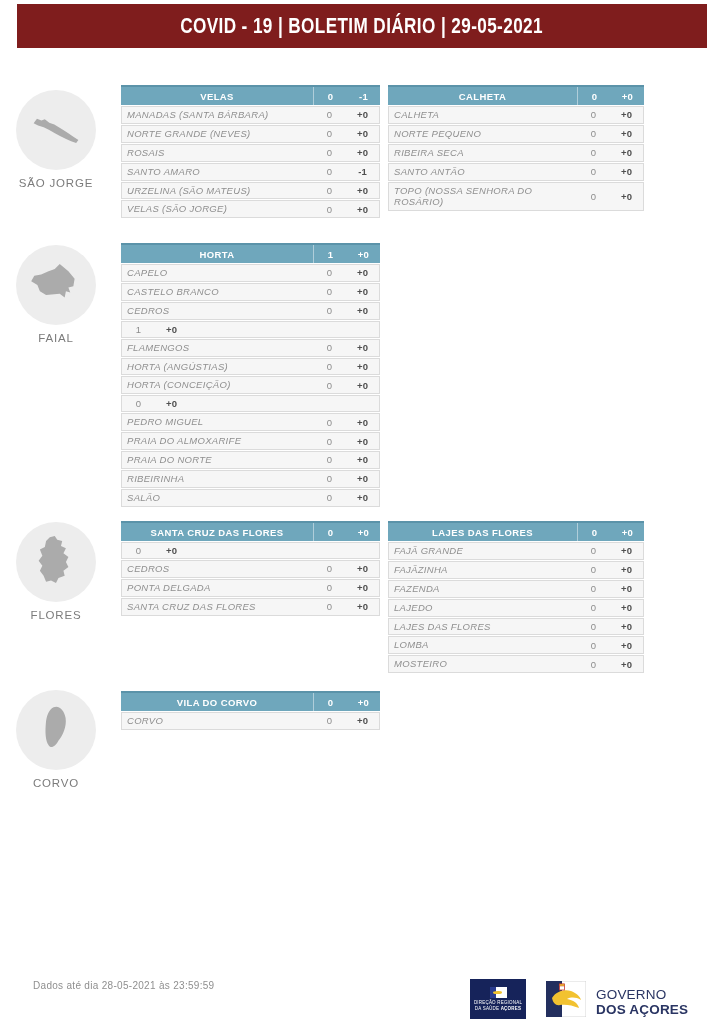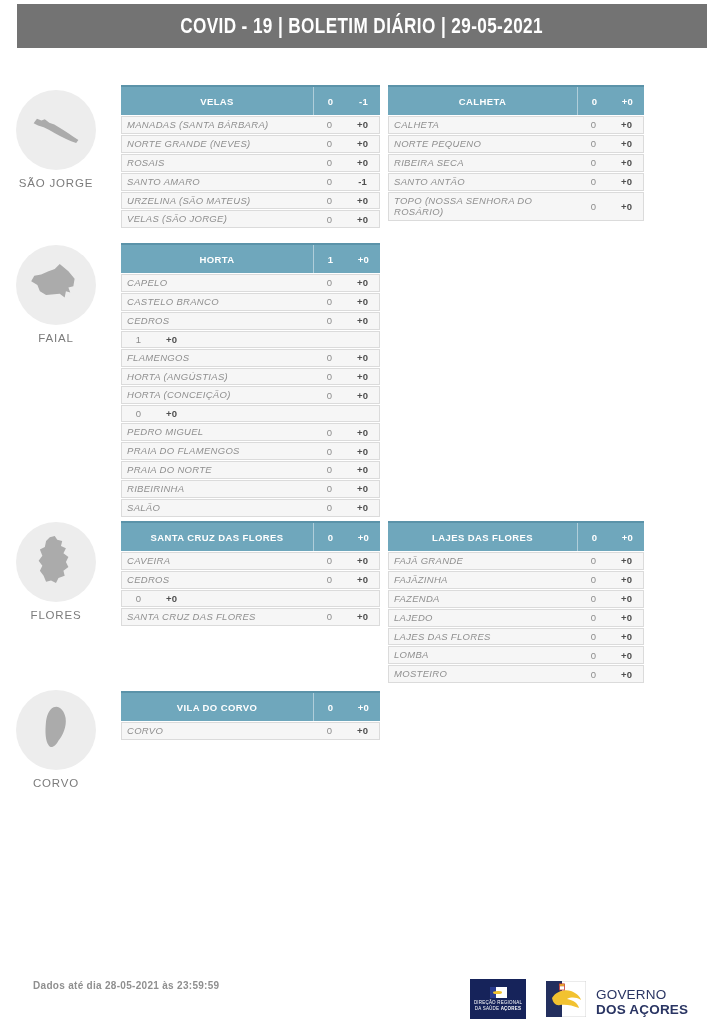--- a/index.html
+++ b/index.html
@@ -1,48 +1,48 @@
 <!DOCTYPE html>
 <html><head>
 <meta charset="utf-8">
 <style>
   * { box-sizing: border-box; margin: 0; padding: 0; }
   html,body { width:724px; height:1024px; background:#ffffff; font-family:"Liberation Sans", sans-serif; position:relative; overflow:hidden; }
 
   
-  .banner { position:absolute; left:17px; top:4px; width:690px; height:44px; background:#737373;
+  .banner { position:absolute; left:17px; top:4px; width:690px; height:44px; background:#7f1d1d;
             display:flex; align-items:center; justify-content:center; }
   .banner-text { color:#ffffff; font-size:22px; white-space:nowrap; transform:scaleX(0.78); letter-spacing:0.5px; }
   .banner-text .tmain { font-weight:bold; }
   .banner-text .trest { font-weight:600; }
 
   
   .island { position:absolute; width:88px; text-align:center; left:12px; }
   .island .circle { width:80px; height:80px; border-radius:50%; background:#EDEDED; margin:0 auto;
                     display:flex; align-items:center; justify-content:center; }
   .island svg { fill:#ABABAB; }
   .island .ilabel { margin-top:7px; font-size:11.5px; color:#7b7b7b; letter-spacing:0.8px; }
   #island-sao-jorge { top:90px; }
   #island-faial     { top:245px; }
   #island-flores    { top:522px; }
   #island-corvo     { top:690px; }
 
   
   .ctable { position:absolute; font-size:9.5px; }
-  .thead { display:flex; align-items:stretch; height:30px; background:#6FA7BC; border-top:2px solid #5B93A9;
+  .thead { display:flex; align-items:stretch; height:20px; background:#6FA7BC; border-top:2px solid #5B93A9;
            color:#ffffff; font-weight:bold; letter-spacing:0.4px; }
   .t-name { flex:1; display:flex; align-items:center; justify-content:center; border-right:1px solid rgba(255,255,255,0.45); }
   .t-count, .t-delta { width:33px; display:flex; align-items:center; justify-content:center; }
   .trow { display:flex; align-items:center; min-height:17px; background:#F6F6F6; border:1px solid #DBDBDB; margin-top:1px; }
   .r-name { flex:1; padding:2px 0 2px 5px; color:#8F8F8F; letter-spacing:0.3px; line-height:1.25;font-style:italic; }
   .r-count { width:33px; text-align:center; color:#8C8C8C; }
   .r-delta { width:33px; text-align:center; color:#4F4F4F; font-weight:bold; }
 
   
-  .footer-note { position:absolute; left:33px; top:980px; font-size:10px; font-weight:bold; color:#8F8F8F; letter-spacing:0.3px;text-align:center; }
+  .footer-note { position:absolute; left:33px; top:980px; font-size:10px; font-weight:normal; color:#8F8F8F; letter-spacing:0.3px;text-align:center; }
 
   .drs-logo { position:absolute; left:470px; top:979px; width:56px; height:40px; background:#16235A;
               display:flex; flex-direction:column; align-items:center; justify-content:center; }
   .drs-flag { width:17px; height:11px; background:#ffffff; position:relative; margin-bottom:2px; }
   .drs-flag .bluepart { position:absolute; left:0; top:0; width:6px; height:11px; background:#2A3B8F; }
   .drs-flag .bird { position:absolute; left:3px; top:4px; width:9px; height:3px; background:#F2C230; border-radius:50% 40% 50% 40%; }
   .drs-text { color:#ffffff; font-size:4.5px; line-height:5.5px; text-align:center; letter-spacing:0.2px; }
   .drs-text b { font-weight:bold; }
 
   .gov-logo { position:absolute; left:546px; top:981px; display:flex; align-items:flex-end; }
@@ -234,21 +234,21 @@
     <div class="trow">
     <div class="r-count">0</div>
     <div class="r-delta">+0</div>
   </div>
     <div class="trow">
     <div class="r-name">PEDRO MIGUEL</div>
     <div class="r-count">0</div>
     <div class="r-delta">+0</div>
   </div>
     <div class="trow">
-    <div class="r-name">PRAIA DO FLAMENGOS</div>
+    <div class="r-name">PRAIA DO ALMOXARIFE</div>
     <div class="r-count">0</div>
     <div class="r-delta">+0</div>
   </div>
     <div class="trow">
     <div class="r-name">PRAIA DO NORTE</div>
     <div class="r-count">0</div>
     <div class="r-delta">+0</div>
   </div>
     <div class="trow">
     <div class="r-name">RIBEIRINHA</div>
@@ -261,30 +261,30 @@
     <div class="r-delta">+0</div>
   </div>
   </div>
 <div class="ctable" style="left: 121px; top: 521px; width: 259px;">
     <div class="thead">
       <div class="t-name">SANTA CRUZ DAS FLORES</div>
       <div class="t-count">0</div>
       <div class="t-delta">+0</div>
     </div>
   <div class="trow">
-    <div class="r-name">CAVEIRA</div>
     <div class="r-count">0</div>
     <div class="r-delta">+0</div>
   </div>
     <div class="trow">
     <div class="r-name">CEDROS</div>
     <div class="r-count">0</div>
     <div class="r-delta">+0</div>
   </div>
     <div class="trow">
+    <div class="r-name">PONTA DELGADA</div>
     <div class="r-count">0</div>
     <div class="r-delta">+0</div>
   </div>
     <div class="trow">
     <div class="r-name">SANTA CRUZ DAS FLORES</div>
     <div class="r-count">0</div>
     <div class="r-delta">+0</div>
   </div>
   </div>
 <div class="ctable" style="left: 388px; top: 521px; width: 256px;">

